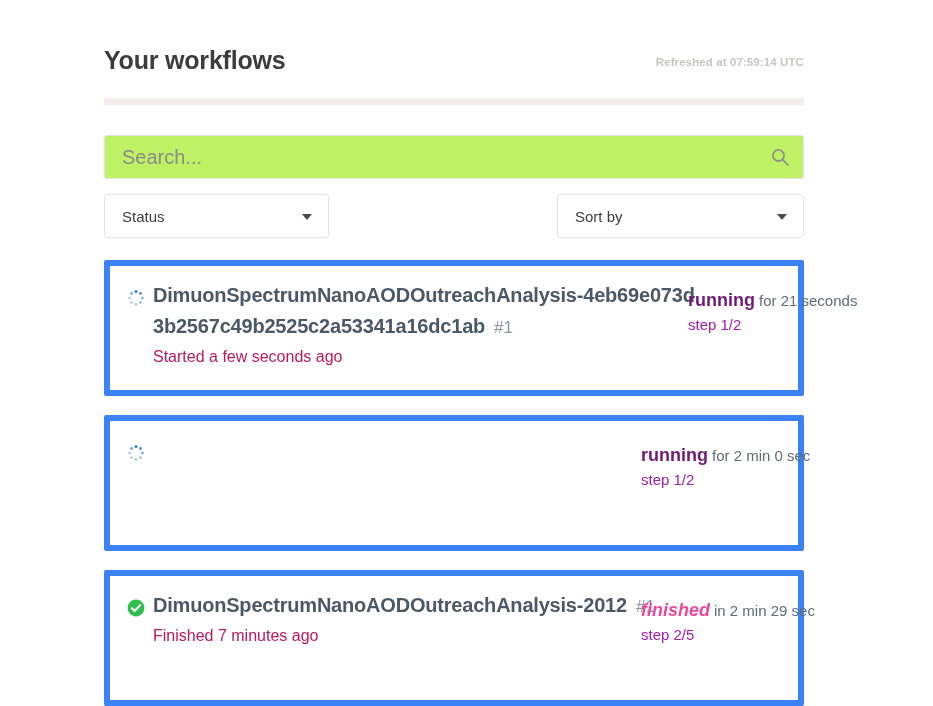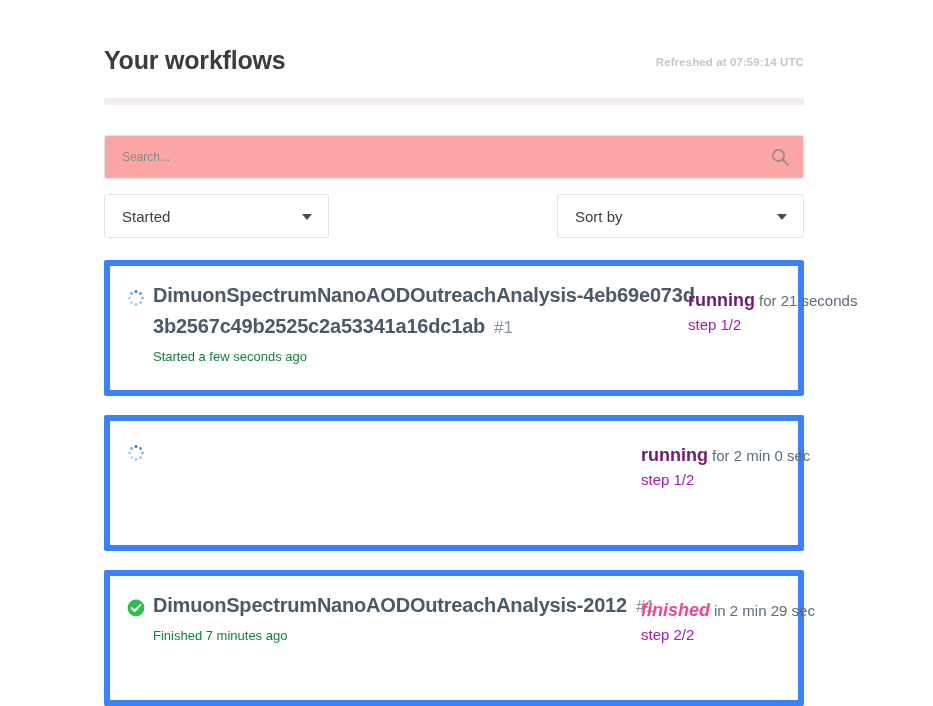--- a/index.html
+++ b/index.html
@@ -60,23 +60,23 @@
   .search-wrap {
     position: relative;
     margin-top: 30px;
     height: 44px;
   }
   .search-input {
     width: 700px;
     height: 44px;
     border: 1px solid #e3e3e3;
     border-radius: 3px;
-    background: #fca5a5;
+    background: #bef264;
     padding: 0 44px 0 17px;
-    font-size: 12px;
+    font-size: 20px;
     font-family: "Liberation Sans", "DejaVu Sans", sans-serif;
     color: #4a4a4a;
     outline: none;
   }
   .search-input::placeholder { color: #8a8a8a; }
   .search-icon {
     position: absolute;
     right: 14px;
     top: 12px;
     width: 20px; height: 20px;
@@ -171,22 +171,22 @@
     gap: 6px;
   }
   .disk-icon { width: 15px; height: 11px; display: block; }
   .wf-disk-size {
     font-size: 12.5px;
     color: #b9bfc6;
     line-height: 14px;
   }
   .wf-time {
     margin-top: 4px;
-    font-size: 13px;
-    color: #15803d;
+    font-size: 16px;
+    color: #be185d;
     line-height: 21px;
   }
 
   
   .card-status {
     position: absolute;
     top: 8px;
     white-space: nowrap;
     line-height: 25px;
   }
@@ -225,21 +225,21 @@
     <div class="search-wrap">
       <input class="search-input" type="text" placeholder="Search..." style="">
       <svg class="search-icon" viewBox="0 0 20 20">
         <circle cx="8.5" cy="8.5" r="5.6" fill="none" stroke="#8d8d8d" stroke-width="1.7"></circle>
         <line x1="12.8" y1="12.8" x2="18" y2="18" stroke="#8d8d8d" stroke-width="1.7" stroke-linecap="round"></line>
       </svg>
     </div>
 
     <div class="filters">
       <div class="select-box status">
-        <span class="select-label">Started</span>
+        <span class="select-label">Status</span>
         <span class="caret"></span>
       </div>
       <div class="select-box sortby">
         <span class="select-label">Sort by</span>
         <span class="caret"></span>
       </div>
     </div>
 
     <div class="cards">
 
@@ -294,20 +294,20 @@
             <path d="M4.9 9.3 L7.6 12 L13.2 6.1" fill="none" stroke="#ffffff" stroke-width="2.1" stroke-linecap="round" stroke-linejoin="round"></path>
           </svg>
           <div class="card-main">
             <div class="wf-title-line">
               <span class="wf-name">DimuonSpectrumNanoAODOutreachAnalysis-2012</span><span class="wf-run">#1</span>
             </div>
             <div class="wf-time">Finished 7 minutes ago</div>
           </div>
           <div class="card-status" style="left:531px;">
             <span class="status-word finished">finished</span><span class="status-detail">in 2 min 29 sec</span>
-            <span class="status-step">step 2/2</span>
+            <span class="status-step">step 2/5</span>
           </div>
         </div>
       </div>
 
     </div>
   </div>
 </div>
 
 </body></html>

